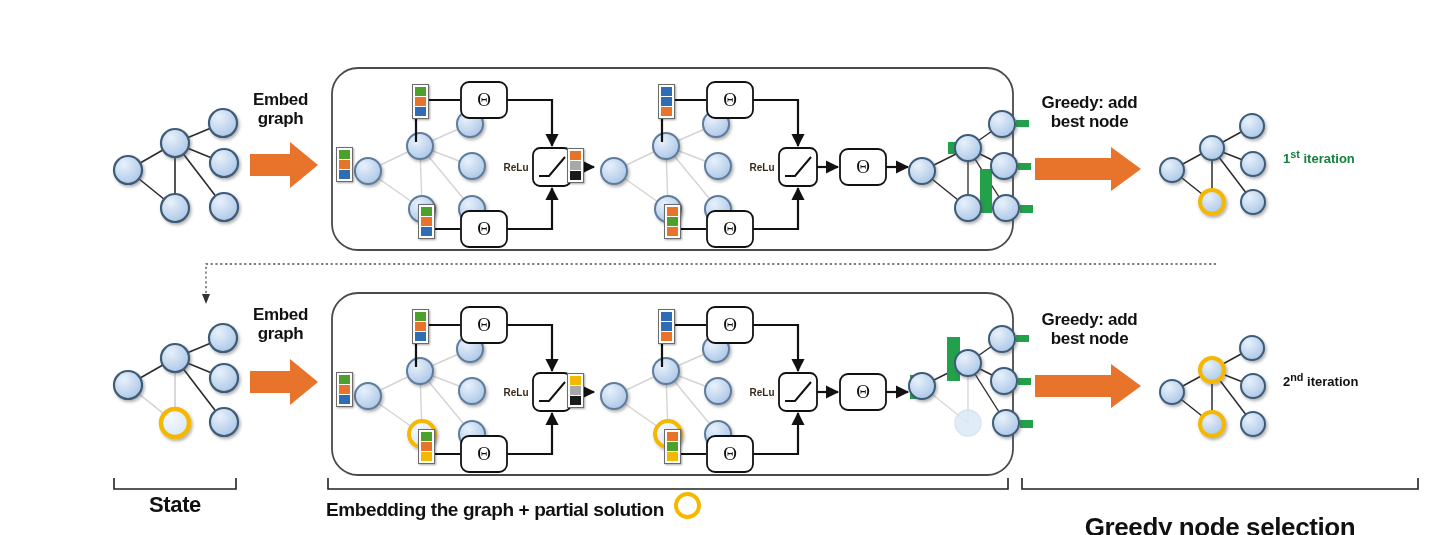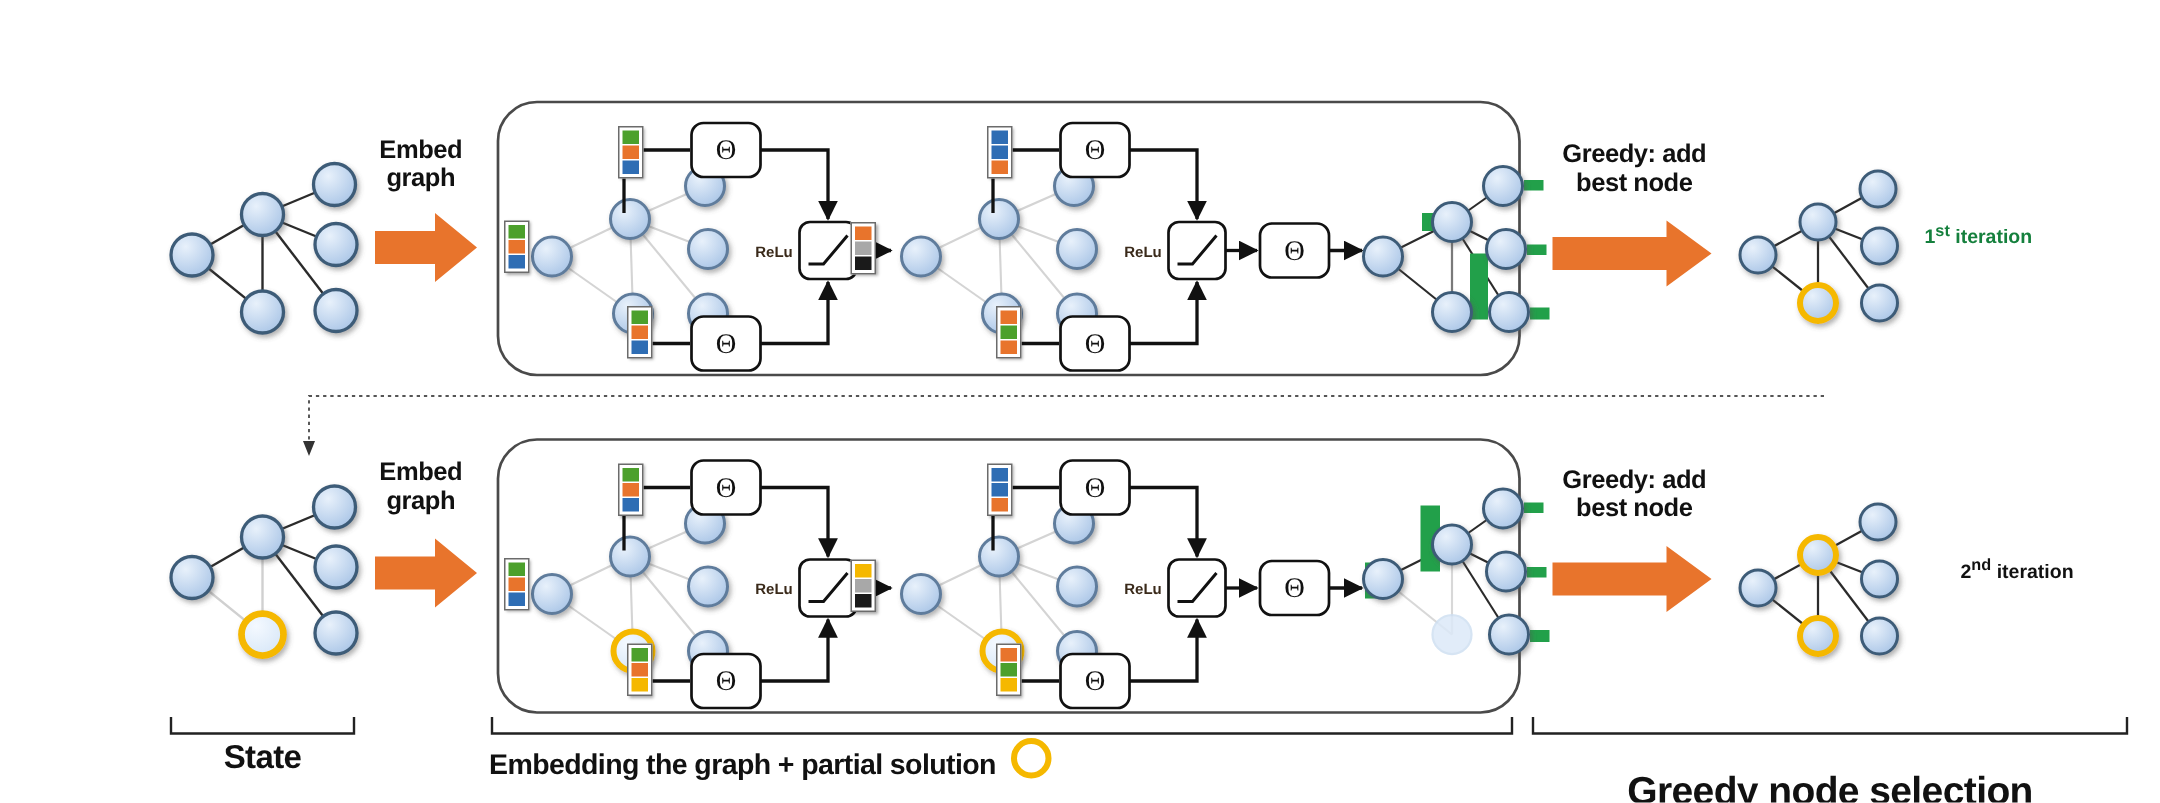--- a/index.html
+++ b/index.html
@@ -502,21 +502,21 @@
       <circle cx="20" cy="62" r="12" fill="url(#ng)" stroke="#3E5C78" stroke-width="2"></circle>
       <circle cx="60" cy="40" r="12" fill="url(#ng)" stroke="#F5B800" stroke-width="4"></circle>
       <circle cx="100" cy="18" r="12" fill="url(#ng)" stroke="#3E5C78" stroke-width="2"></circle>
       <circle cx="101" cy="56" r="12" fill="url(#ng)" stroke="#3E5C78" stroke-width="2"></circle>
       <circle cx="60" cy="94" r="12" fill="url(#ng)" stroke="#F5B800" stroke-width="4"></circle>
       <circle cx="101" cy="94" r="12" fill="url(#ng)" stroke="#3E5C78" stroke-width="2"></circle>
     </g>
   </svg>
 </div>
 
-<div class="abs" style="left:1283px;top:371px;font-size:13px;font-weight:bold;color:#111;margin-left:24px;">
+<div class="abs" style="left:1283px;top:371px;font-size:13px;font-weight:bold;color:#111;">
   <span>2</span><sup>nd</sup>
   <span>iteration</span>
 </div>
 
 <div class="abs" style="left:112px;top:478px;">
   <svg width="126" height="14" viewBox="0 0 126 14">
     <path d="M2,0 L2,11 L124,11 L124,0" stroke="#222" stroke-width="1.6" fill="none"></path>
   </svg>
 </div>
 <div class="abs caption" style="left:112px;top:492px;width:126px;text-align:center;font-size:22px;">State</div>

